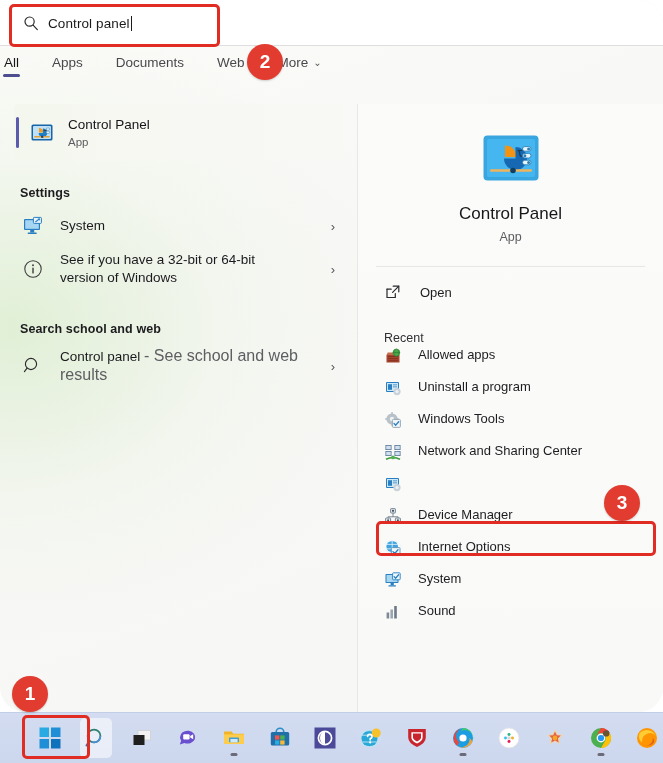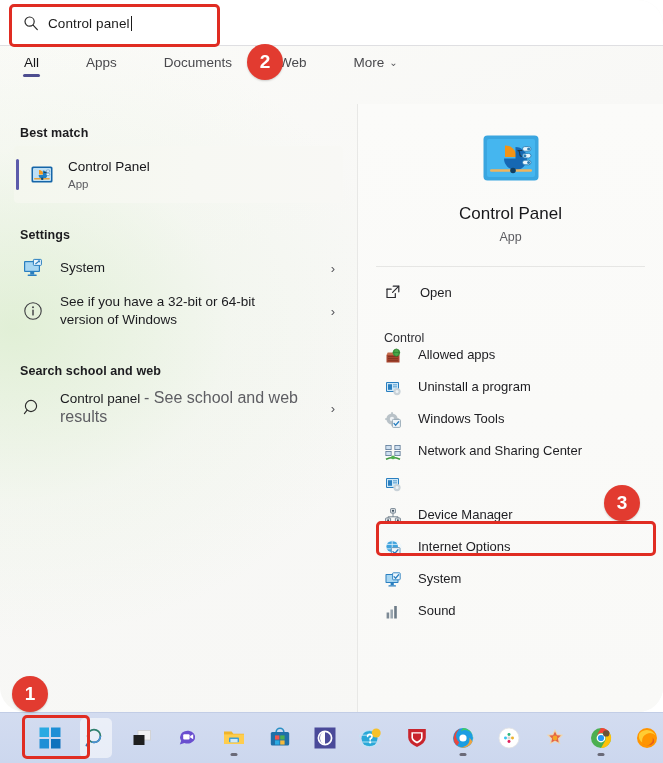--- a/index.html
+++ b/index.html
@@ -86,22 +86,22 @@
   .badge.b1 { left: 12px; top: 676px; }
   .badge.b2 { left: 247px; top: 44px; }
   .badge.b3 { left: 604px; top: 485px; }
 
   
   .tabs {
     position: absolute;
     left: 0; top: 46px;
     width: 663px; height: 42px;
     display: flex; align-items: flex-start;
-    padding-left: 22px;
-    gap: 43px;
+    padding-left: 2px;
+    gap: 29px;
   }
   .tab {
     position: relative;
     font-size: 13.5px;
     color: #49494d;
     padding: 9px 2px 0 2px;
     cursor: default;
     white-space: nowrap;
   }
   .tab.active { color: #17171a; }
@@ -292,21 +292,20 @@
       <div class="tab"><span>Apps</span></div>
       <div class="tab"><span>Documents</span></div>
       <div class="tab"><span>Web</span></div>
       <div class="tab"><span>More</span><span class="chev">⌄</span></div>
     </div>
 
     <div class="columns">
 
       <div class="left-col">
 
-        <div class="section-head sec-bestmatch">Best match</div>
 
         <div class="bestmatch-row">
           <span class="ico22">
             <svg viewBox="0 0 24 24" width="24" height="24">
               <rect x="1.5" y="3.5" width="21" height="16" rx="1.6" fill="#1565a8"></rect>
               <rect x="3" y="5" width="18" height="13" rx="1" fill="#bfe0f5"></rect>
               <path d="M9 11.4 L9 7.1 A4.3 4.3 0 0 1 13.3 11.4 Z" fill="#f59a1e"></path>
               <path d="M8.6 11.9 A4.3 4.3 0 1 0 12.9 7.6 L12.9 11.9 Z" fill="#1e7fc4"></path>
               <path d="M13.8 9.4 h3" stroke="#2b2b2b" stroke-width="0.8" fill="none"></path>
               <rect x="16.2" y="7.1" width="3.6" height="2" rx="1" fill="#fff" stroke="#3a7fb5" stroke-width="0.6"></rect>
@@ -398,21 +397,21 @@
             <svg viewBox="0 0 18 18" width="18" height="18">
               <path d="M3 6.2 v8.3 h8.3 v-4" fill="none" stroke="#29292e" stroke-width="1.2" stroke-linecap="round"></path>
               <path d="M3 6.2 h4.2" fill="none" stroke="#29292e" stroke-width="1.2" stroke-linecap="round"></path>
               <path d="M9.2 3.2 h5.6 v5.6" fill="none" stroke="#29292e" stroke-width="1.2" stroke-linecap="round"></path>
               <path d="M14.6 3.4 L8.6 9.4" fill="none" stroke="#29292e" stroke-width="1.2" stroke-linecap="round"></path>
             </svg>
           </span>
           <span class="label">Open</span>
         </div>
 
-        <div class="recent-head">Control</div>
+        <div class="recent-head">Recent</div>
 
         <div class="recent-row">
           <span class="ico">
             <svg viewBox="0 0 18 18" width="18" height="18">
               <path d="M2.5 8 h13 v7.5 h-13 z" fill="#a6442e"></path>
               <path d="M2.5 8 h13 l-1.2 -2.4 h-10.6 z" fill="#c26a4a"></path>
               <path d="M4 9.5 h10 M4 11.6 h10 M4 13.7 h10" stroke="#7e2f1e" stroke-width="0.8"></path>
               <circle cx="12.4" cy="5.6" r="3.7" fill="#4aa84a"></circle>
               <path d="M9.6 5.6 a2.8 3.7 0 0 0 5.6 0 a2.8 3.7 0 0 0 -5.6 0" fill="none" stroke="#2f7a2f" stroke-width="0.7"></path>
               <path d="M8.7 5.6 h7.4" stroke="#2f7a2f" stroke-width="0.7"></path>

